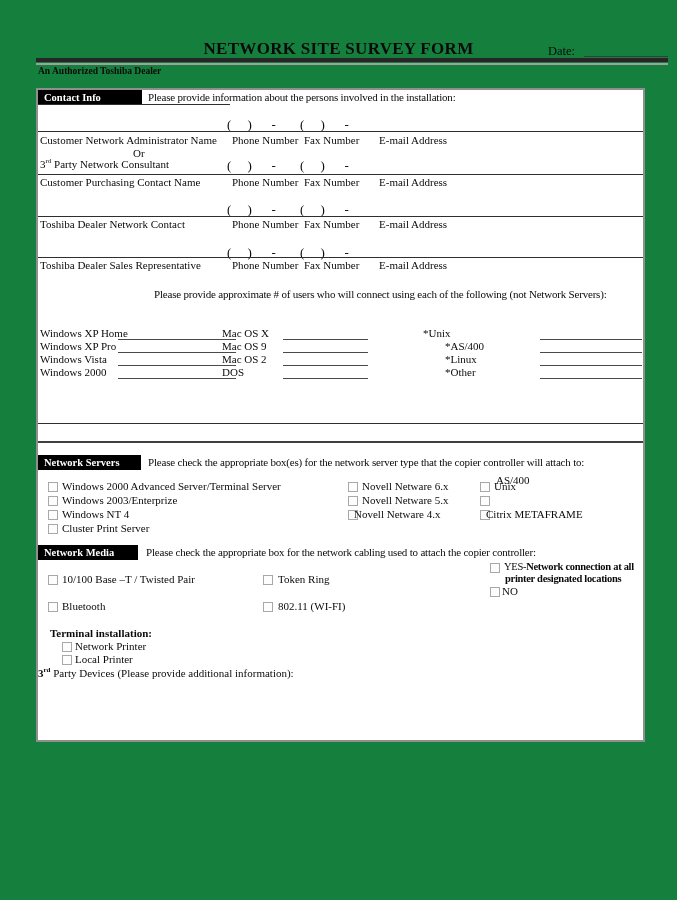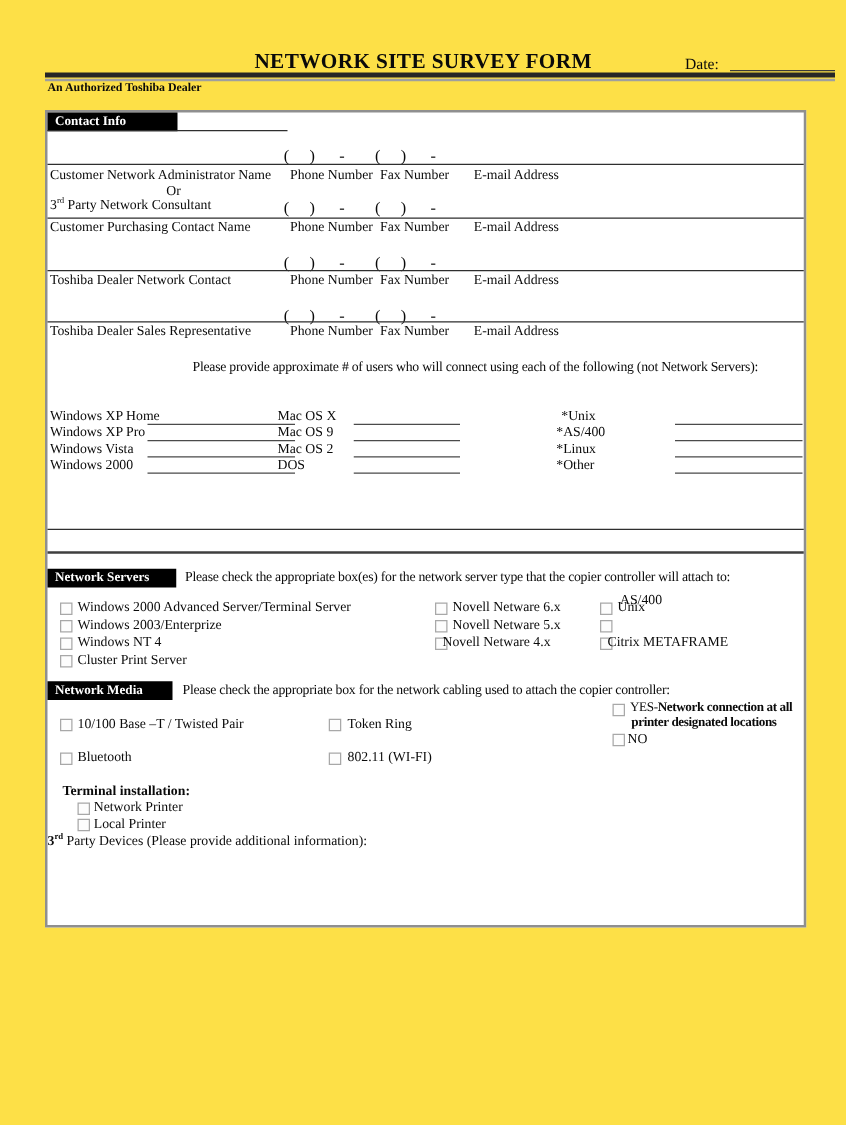--- a/index.html
+++ b/index.html
@@ -1,16 +1,16 @@
 <!DOCTYPE html>
 <html><head>
 <meta charset="utf-8">
 <style>
   html,body{margin:0;padding:0;background:#fff;}
-  .page{position:relative;width:677px;height:900px;background:#fde047;
+  .page{position:relative;width:677px;height:900px;background:#15803d;
         font-family:"Liberation Serif","DejaVu Serif",serif;color:#0a0a0a;overflow:hidden;}
   .title{position:absolute;top:39px;left:0;width:677px;text-align:center;
          font-size:17px;font-weight:bold;letter-spacing:.3px;white-space:nowrap;}
   .date-label{position:absolute;top:44px;left:548px;font-size:12.5px;}
   .date-line{position:absolute;top:56px;left:584px;width:84px;height:0;border-bottom:1.5px solid #3a3a3a;}
   .rule1{position:absolute;top:58px;left:36px;width:632px;height:4px;background:#262626;}
   .rule2{position:absolute;top:63px;left:36px;width:632px;height:2px;background:#9f9f9f;}
   .dealer{position:absolute;top:66px;left:38px;font-size:9.5px;font-weight:bold;}
   .box{position:absolute;top:88px;left:36px;width:609px;height:654px;
        border:2px solid #8f8f8f;box-sizing:border-box;background:#fff;}
@@ -36,20 +36,21 @@
   <div class="title">NETWORK SITE SURVEY FORM</div>
   <div class="date-label">Date:</div>
   <div class="date-line"></div>
   <div class="rule1"></div>
   <div class="rule2"></div>
   <div class="dealer">An Authorized Toshiba Dealer</div>
 
   <div class="box">
 
     <div class="sec" style="left:0;top:0;width:104px;height:15px;">Contact Info</div>
+    <div class="instr" style="left:110px;top:1px;">Please provide information about the persons involved in the installation:</div>
     <div class="partial" style="left:0;top:14px;width:192px;"></div>
 
     <div class="phone" style="left:189px;top:27px;">(     )      -</div>
     <div class="phone" style="left:262px;top:27px;">(     )      -</div>
     <div class="hl" style="top:41px;"></div>
 
     <div class="t" style="left:2px;top:44px;">Customer Network Administrator Name</div>
     <div class="t" style="left:194px;top:44px;">Phone Number</div>
     <div class="t" style="left:266px;top:44px;">Fax Number</div>
     <div class="t" style="left:341px;top:44px;">E-mail Address</div>
@@ -93,21 +94,21 @@
 
     <div class="t" style="left:184px;top:237px;">Mac OS X</div>
     <div class="t" style="left:184px;top:250px;">Mac OS 9</div>
     <div class="t" style="left:184px;top:263px;">Mac OS 2</div>
     <div class="t" style="left:184px;top:276px;">DOS</div>
     <div class="bl" style="left:245px;top:237px;width:85px;"></div>
     <div class="bl" style="left:245px;top:250px;width:85px;"></div>
     <div class="bl" style="left:245px;top:263px;width:85px;"></div>
     <div class="bl" style="left:245px;top:276px;width:85px;"></div>
 
-    <div class="t" style="left:411px;top:237px;">*Unix</div>
+    <div class="t" style="left:385px;top:237px;">*Unix</div>
     <div class="t" style="left:407px;top:250px;">*AS/400</div>
     <div class="t" style="left:407px;top:263px;">*Linux</div>
     <div class="t" style="left:407px;top:276px;">*Other</div>
     <div class="bl" style="left:502px;top:237px;width:102px;"></div>
     <div class="bl" style="left:502px;top:250px;width:102px;"></div>
     <div class="bl" style="left:502px;top:263px;width:102px;"></div>
     <div class="bl" style="left:502px;top:276px;width:102px;"></div>
 
     <div class="hl" style="top:333px;"></div>
     <div class="hl2" style="top:351px;"></div>

